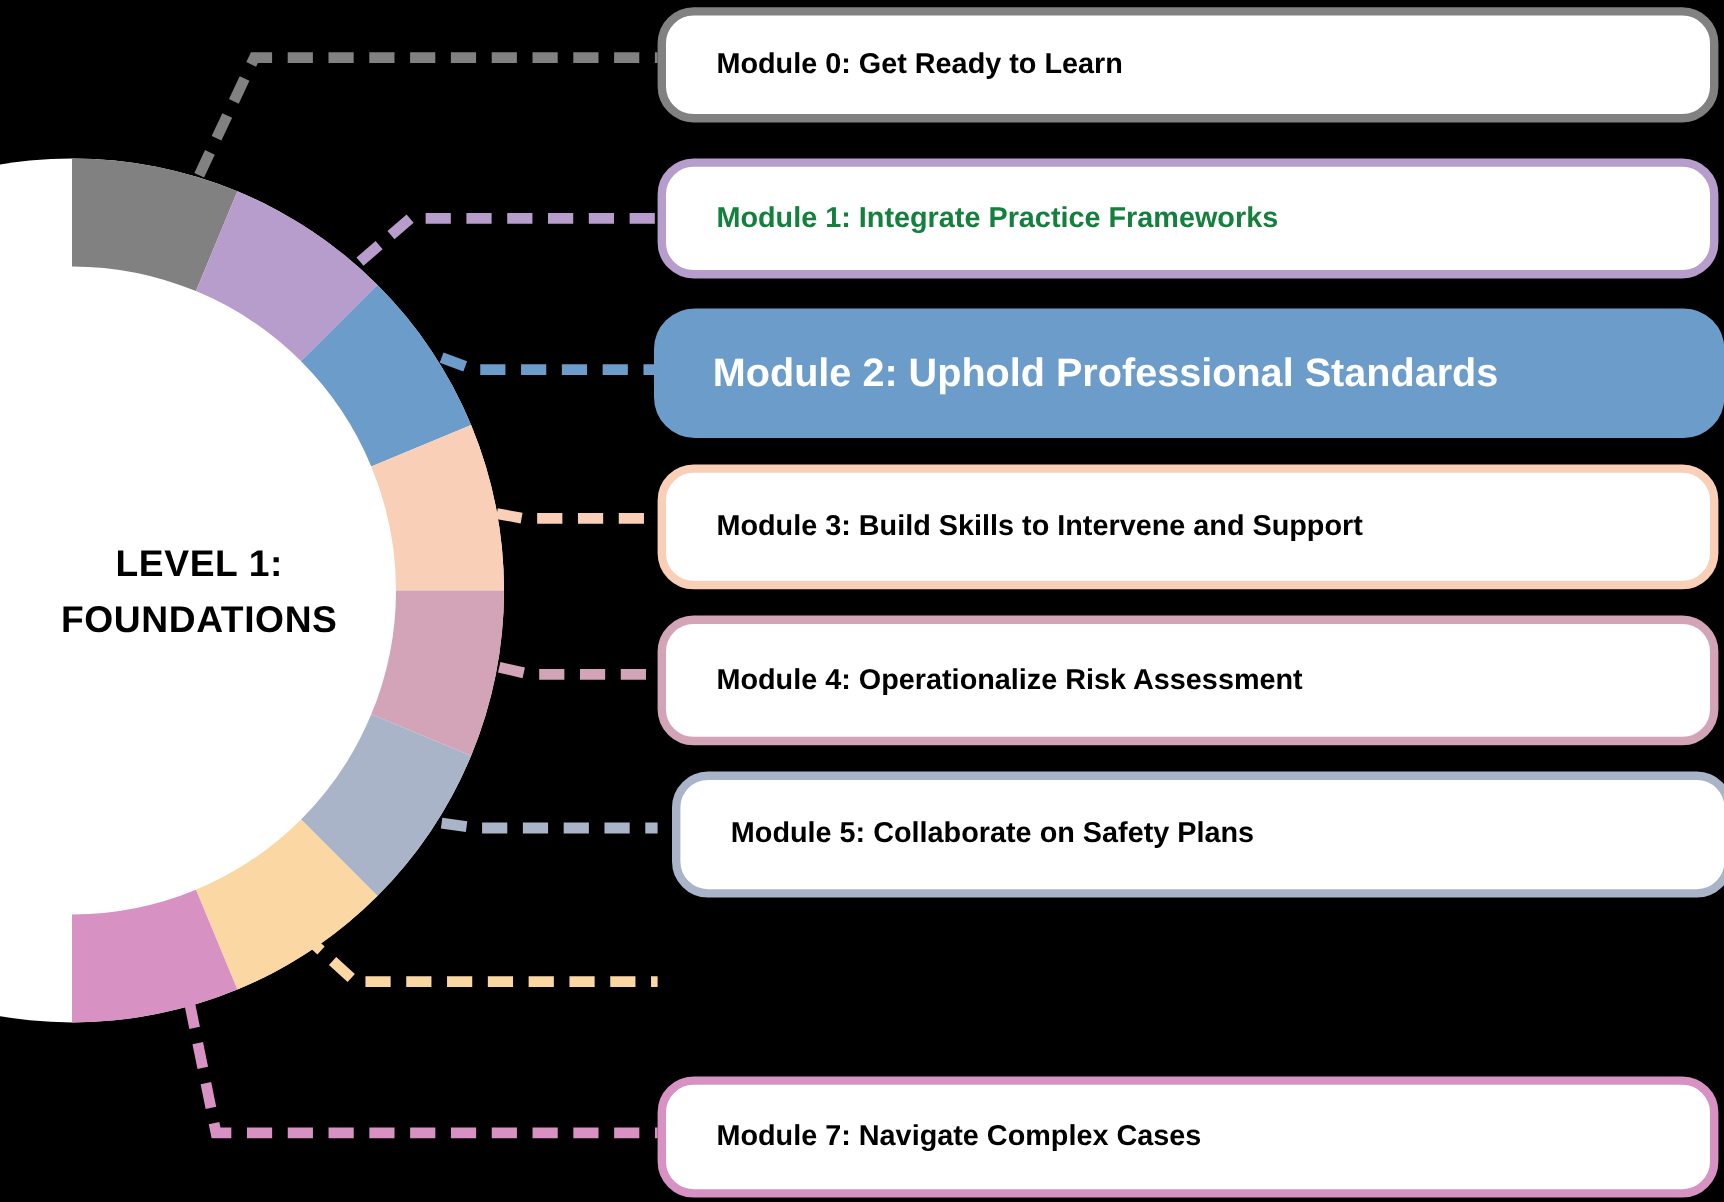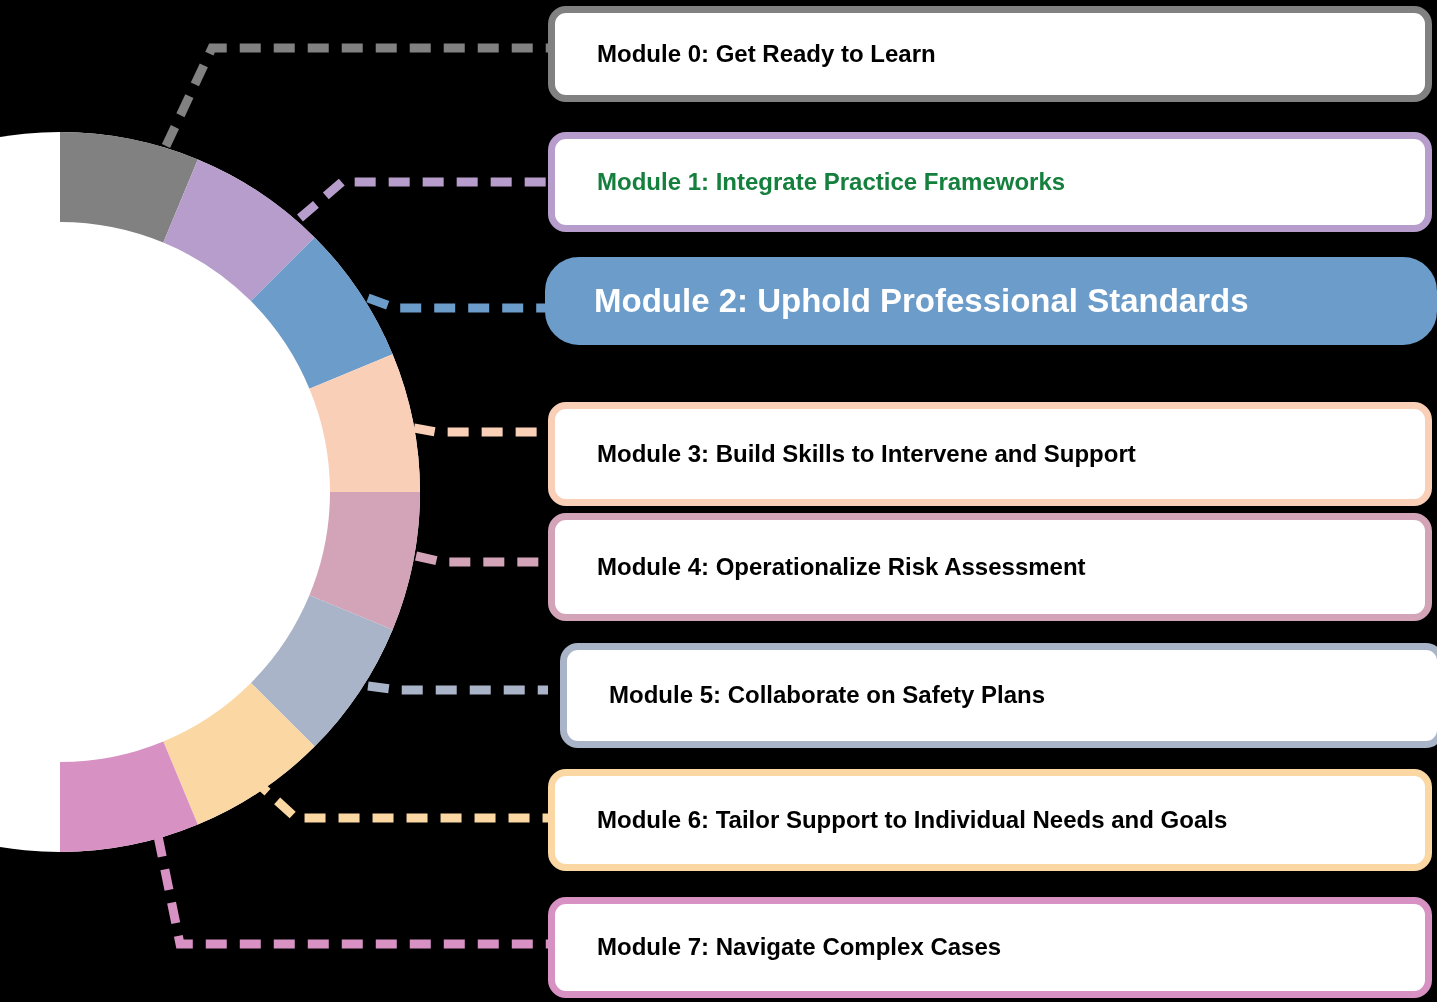--- a/index.html
+++ b/index.html
@@ -29,21 +29,21 @@
     letter-spacing:0.5px;
     color:#000;
     z-index:3;
   }
   .module-box{
     position:absolute;
     left:548px;
     width:884px;
     box-sizing:border-box;
     border:7px solid #888;
-    border-radius:18px;
+    border-radius:30px;
     background:#fff;
     display:flex;
     align-items:center;
     padding-left:42px;
     z-index:2;
   }
   .module-label{
     font-weight:bold;
     font-size:24px;
     line-height:1.2;
@@ -51,22 +51,22 @@
   .module-box.highlighted{
     left:545px;
     width:892px;
     border-radius:34px;
   }
   .module-box.highlighted .module-label{
     font-size:33px;
   }
   .b0{top:6px;   height:96px;}
   .b1{top:132px; height:100px;}
-  .b2{top:257px; height:88px;}
-  .b3{top:402px; height:104px;}
+  .b2{top:257px; height:108px;}
+  .b3{top:387px; height:104px;}
   .b4{top:513px; height:108px;}
   .b5{top:643px; height:105px;margin-left:12px;}
   .b6{top:769px; height:102px;}
   .b7{top:897px; height:101px;}
 </style>
 </head>
 <body>
 
 <div class="stage">
 
@@ -83,39 +83,40 @@
       <path d="M 60.0 132.0 A 360 360 0 0 1 197.8 159.4 L 163.3 242.6 A 270 270 0 0 0 60.0 222.0 Z" fill="#818181"></path>
       <path d="M 197.8 159.4 A 360 360 0 0 1 314.6 237.4 L 250.9 301.1 A 270 270 0 0 0 163.3 242.6 Z" fill="#b79dcb"></path>
       <path d="M 314.6 237.4 A 360 360 0 0 1 392.6 354.2 L 309.4 388.7 A 270 270 0 0 0 250.9 301.1 Z" fill="#6c9cca"></path>
       <path d="M 392.6 354.2 A 360 360 0 0 1 420.0 492.0 L 330.0 492.0 A 270 270 0 0 0 309.4 388.7 Z" fill="#f9cfb8"></path>
       <path d="M 420.0 492.0 A 360 360 0 0 1 392.6 629.8 L 309.4 595.3 A 270 270 0 0 0 330.0 492.0 Z" fill="#d3a3b7"></path>
       <path d="M 392.6 629.8 A 360 360 0 0 1 314.6 746.6 L 250.9 682.9 A 270 270 0 0 0 309.4 595.3 Z" fill="#a9b4c9"></path>
       <path d="M 314.6 746.6 A 360 360 0 0 1 197.8 824.6 L 163.3 741.4 A 270 270 0 0 0 250.9 682.9 Z" fill="#fbd7a4"></path>
       <path d="M 197.8 824.6 A 360 360 0 0 1 60.0 852.0 L 60.0 762.0 A 270 270 0 0 0 163.3 741.4 Z" fill="#d791c3"></path>
     </svg>
 
+  <div class="center-label">
+    <div>LEVEL 1:</div>
+    <div>FOUNDATIONS</div>
+  </div>
 
   <div class="module-box b0" style="border-color: rgb(129, 129, 129); background: rgb(255, 255, 255); color: rgb(0, 0, 0);">
     <span class="module-label">Module 0: Get Ready to Learn</span>
   </div>
   <div class="module-box b1" style="border-color: rgb(183, 157, 203); background: rgb(255, 255, 255); color: #15803d;">
     <span class="module-label">Module 1: Integrate Practice Frameworks</span>
   </div>
   <div class="module-box b2 highlighted" style="border-color: rgb(108, 156, 202); background: rgb(108, 156, 202); color: rgb(255, 255, 255);">
     <span class="module-label">Module 2: Uphold Professional Standards</span>
   </div>
   <div class="module-box b3" style="border-color: rgb(249, 207, 184); background: rgb(255, 255, 255); color: rgb(0, 0, 0);">
     <span class="module-label">Module 3: Build Skills to Intervene and Support</span>
   </div>
   <div class="module-box b4" style="border-color: rgb(211, 163, 183); background: rgb(255, 255, 255); color: rgb(0, 0, 0);">
     <span class="module-label">Module 4: Operationalize Risk Assessment</span>
   </div>
   <div class="module-box b5" style="border-color: rgb(169, 180, 201); background: rgb(255, 255, 255); color: rgb(0, 0, 0);">
     <span class="module-label">Module 5: Collaborate on Safety Plans</span>
   </div>
-  <div class="module-box b6" style="border-color: rgb(251, 215, 164); background: rgb(255, 255, 255); color: rgb(0, 0, 0);">
-    <span class="module-label">Module 6: Tailor Support to Individual Needs and Goals</span>
-  </div>
   <div class="module-box b7" style="border-color: rgb(215, 145, 195); background: rgb(255, 255, 255); color: rgb(0, 0, 0); text-align: right;">
     <span class="module-label">Module 7: Navigate Complex Cases</span>
   </div>
 
 </div>
 
 </body></html>

